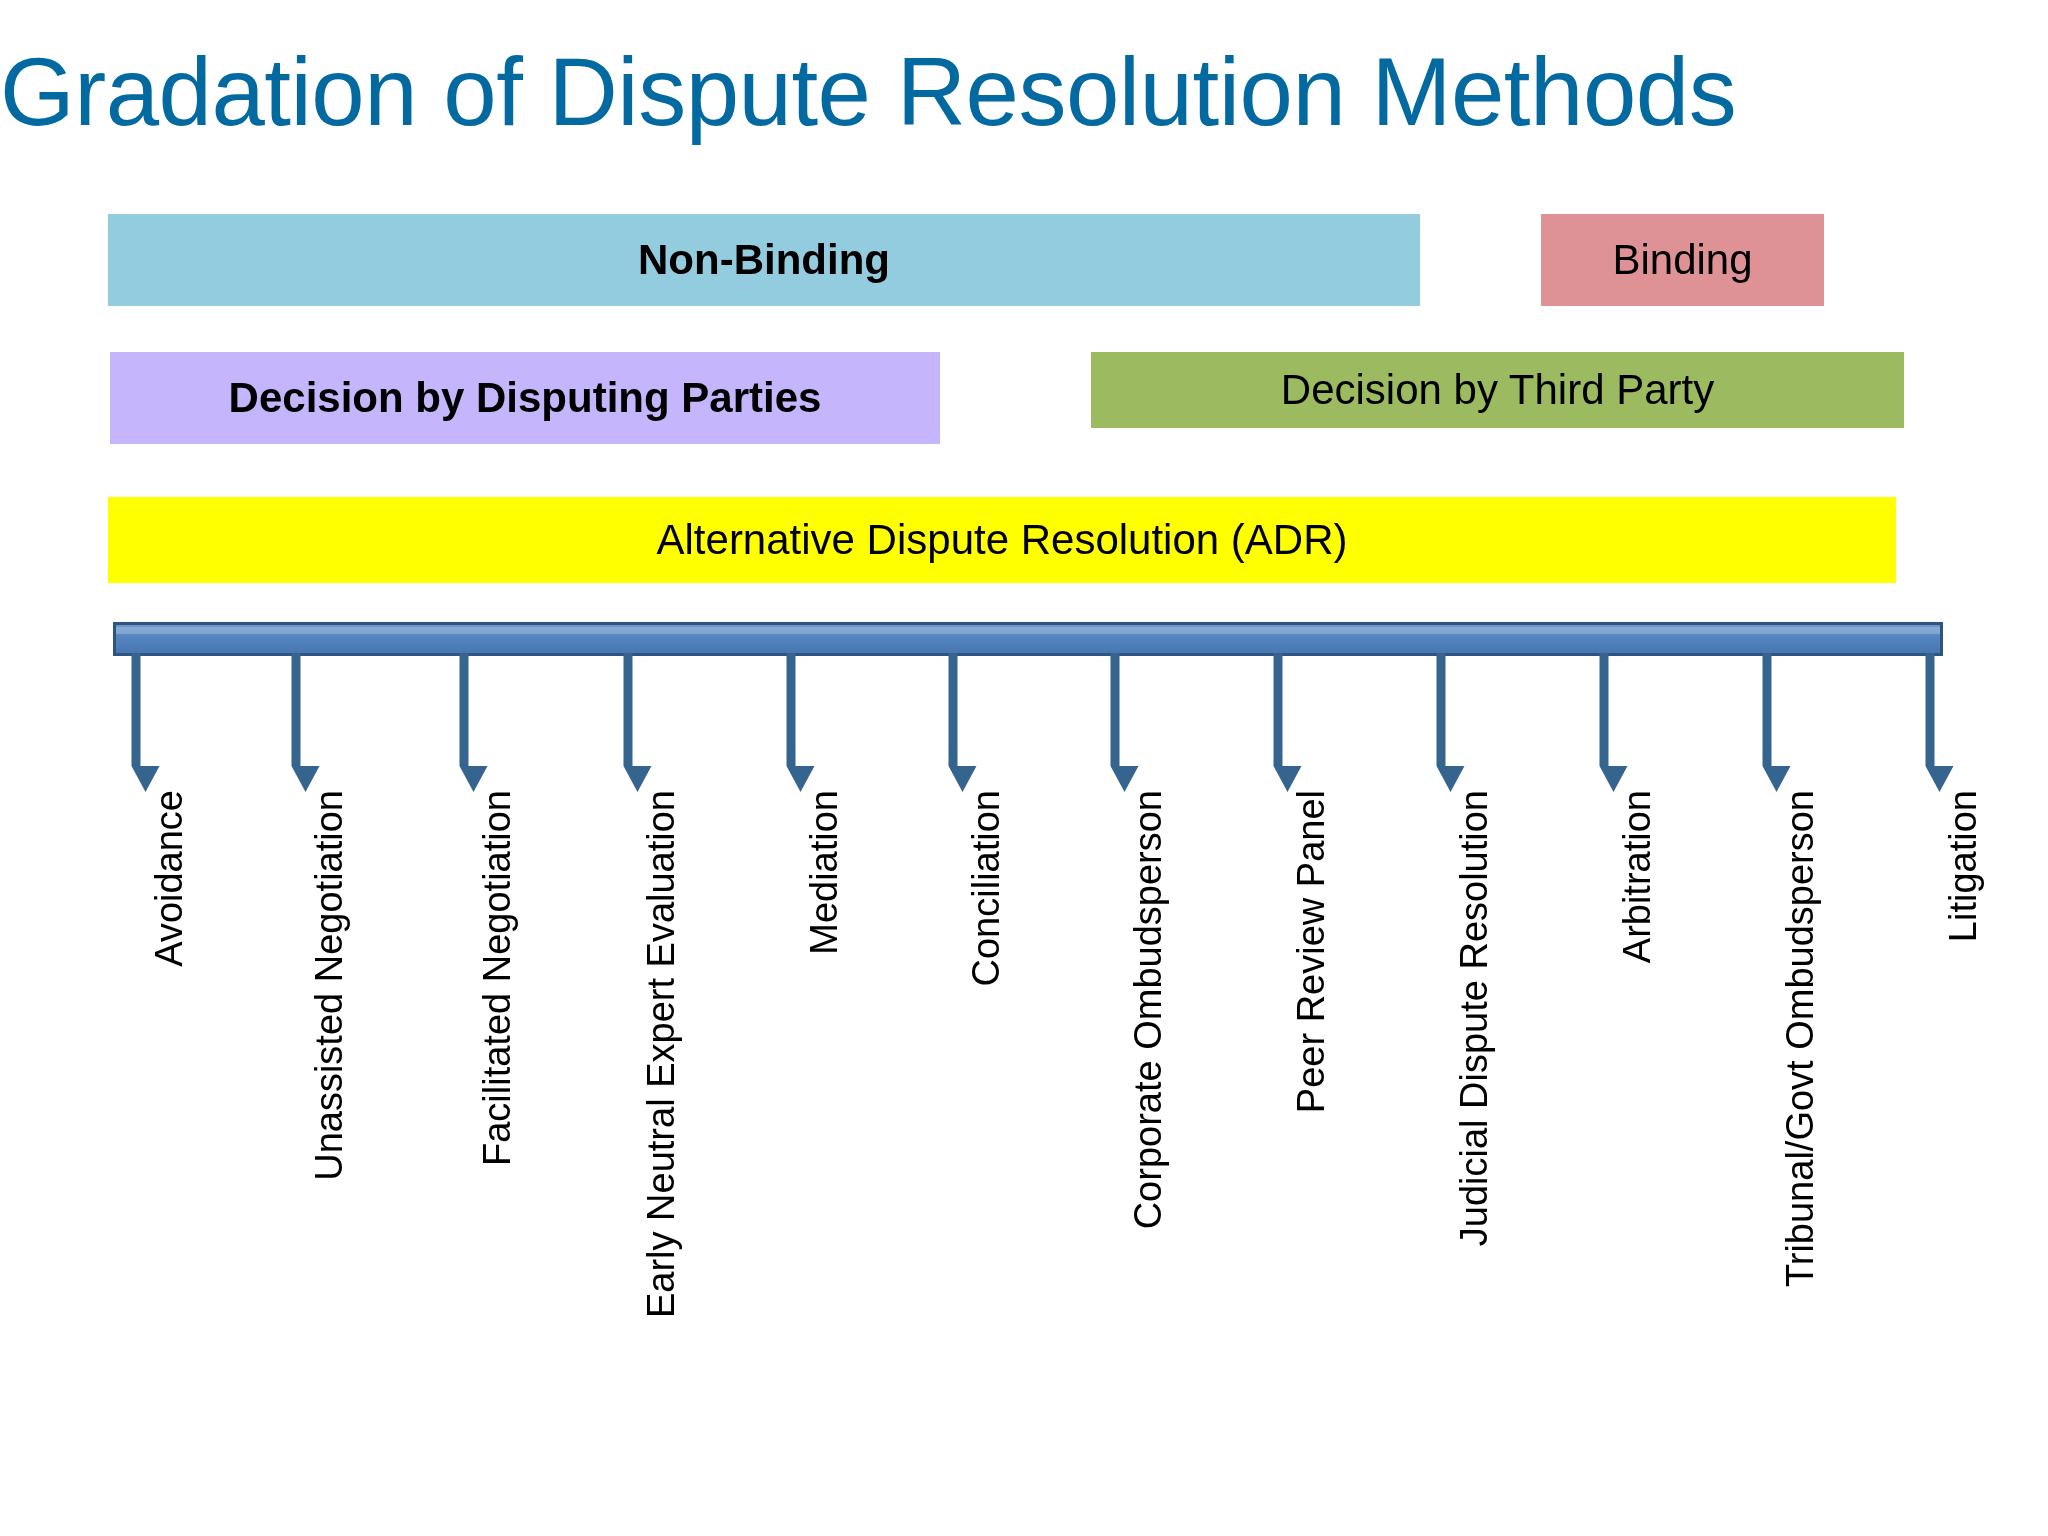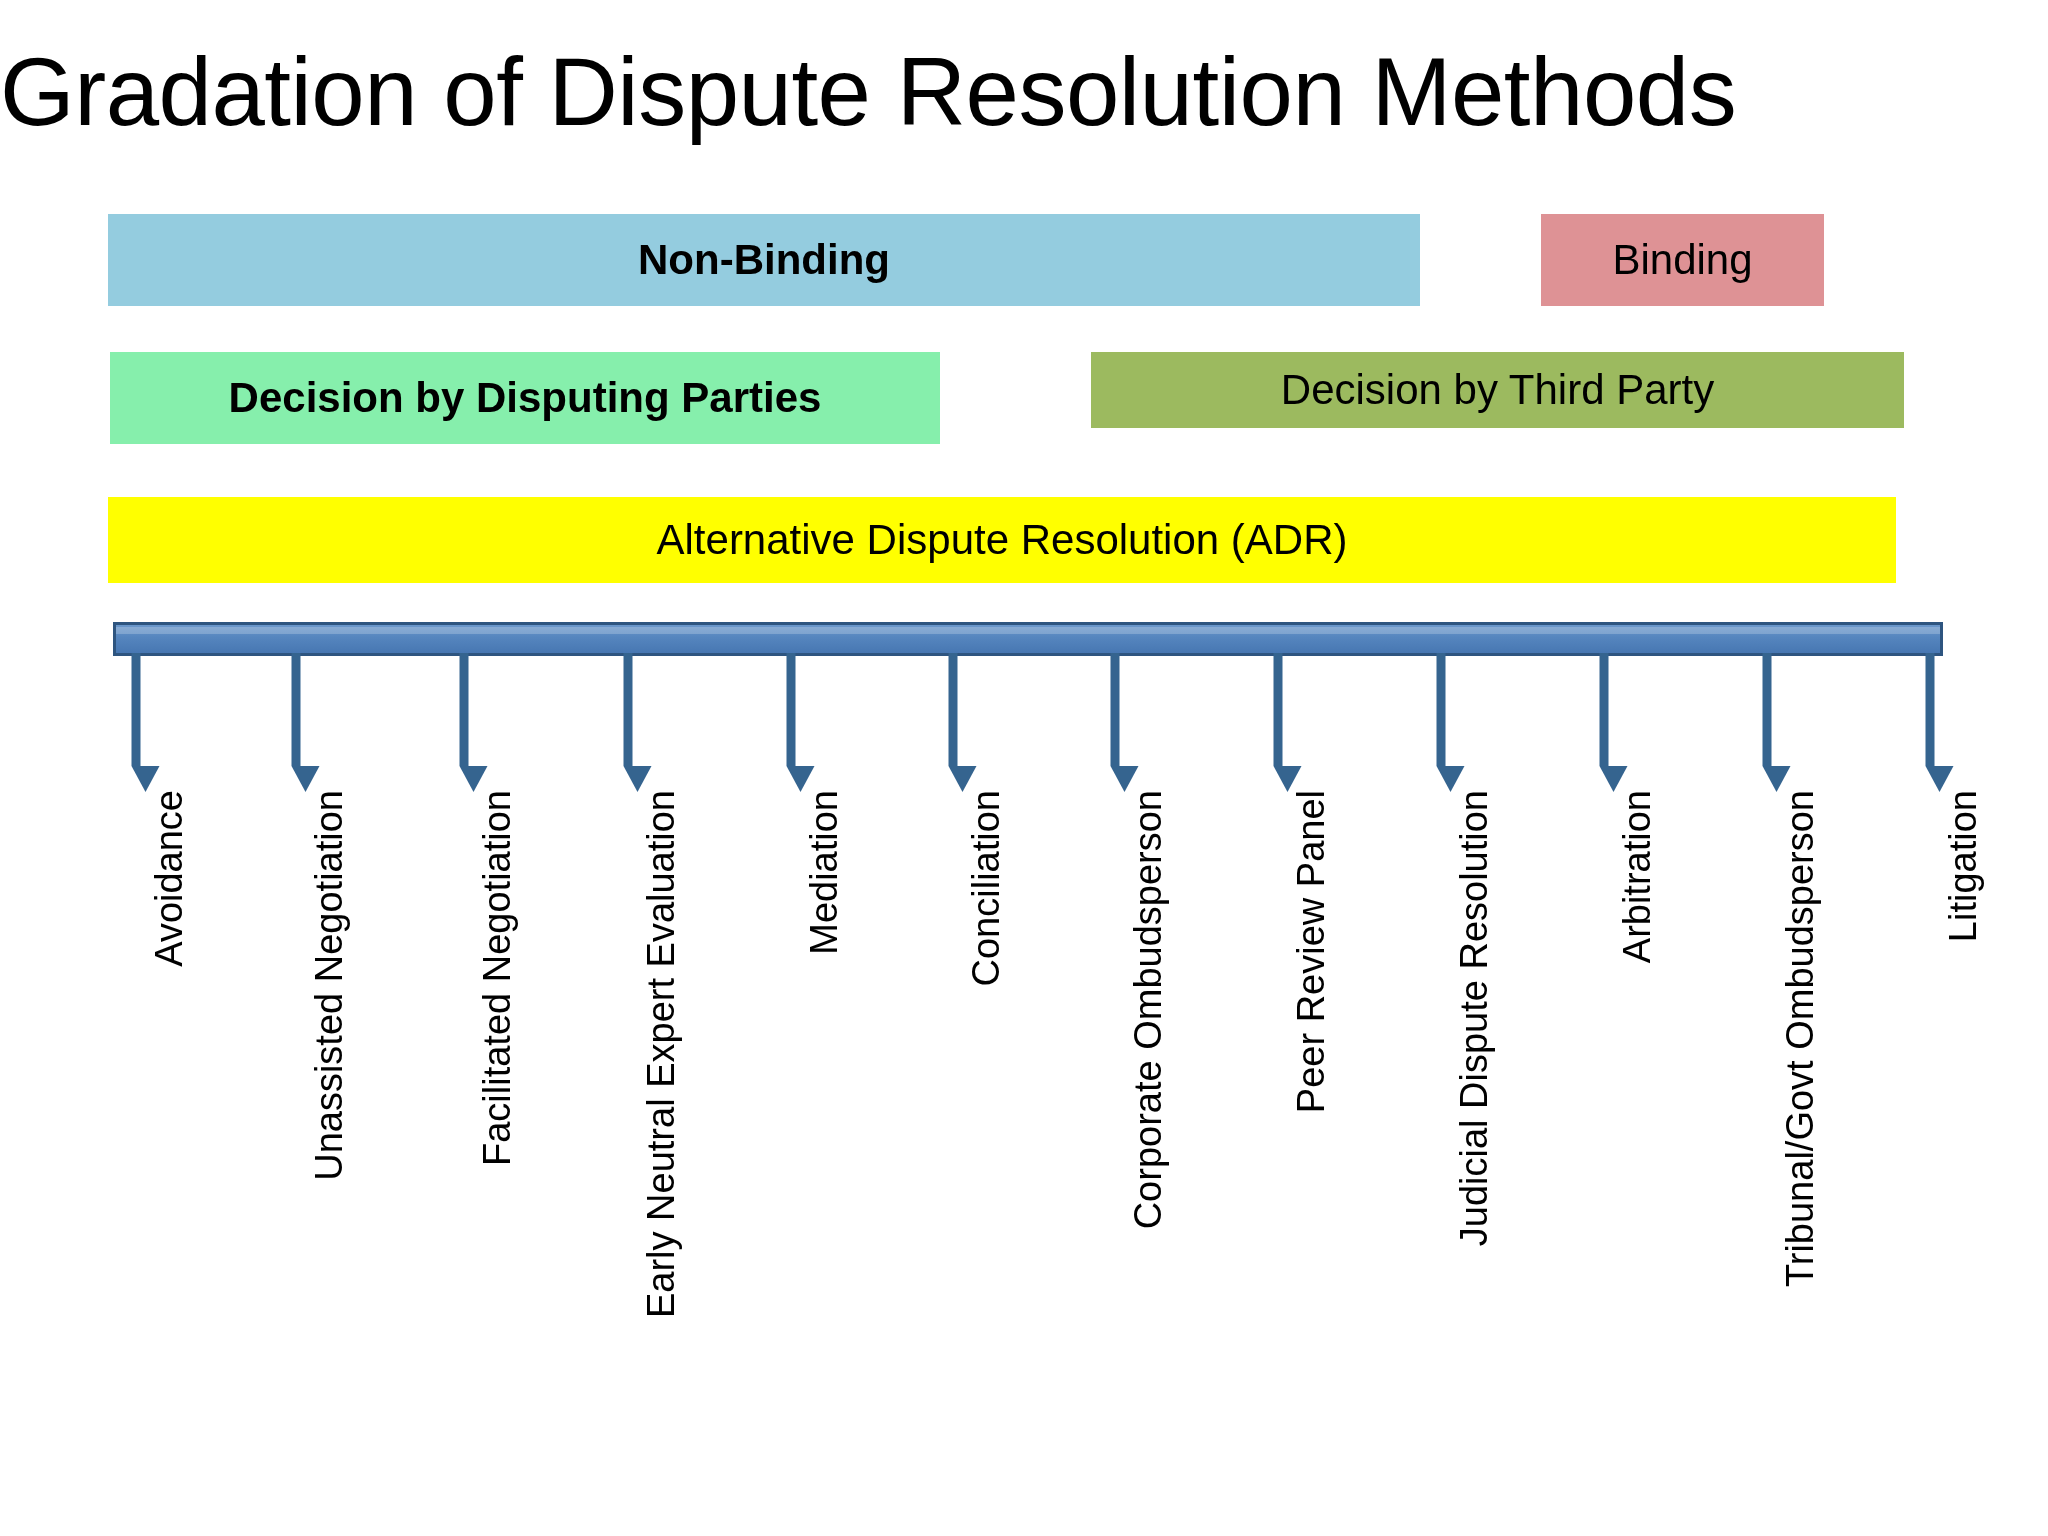--- a/index.html
+++ b/index.html
@@ -20,21 +20,21 @@
   #page-title {
     position: absolute;
     left: 0;
     top: 42px;
     width: 1660px;
     text-align: left;
     font-size: 96px;
     line-height: 1.05;
     font-weight: 400;
     letter-spacing: -0.5px;
-    color: #000000;
+    color: #0369a1;
     white-space: nowrap;
   }
 
   
   .band {
     position: absolute;
     display: flex;
     align-items: center;
     justify-content: center;
     font-size: 42px;
@@ -56,21 +56,21 @@
     top: 214px;
     width: 283px;
     height: 92px;
     background: #DE9295;
   }
   #band-disputing-parties {
     left: 110px;
     top: 352px;
     width: 830px;
     height: 92px;
-    background: #86efac;
+    background: #c4b5fd;
     font-weight: bold;
   }
   #band-third-party {
     left: 1091px;
     top: 352px;
     width: 813px;
     height: 76px;
     background: #9CBA5F;
   }
   #band-adr {

